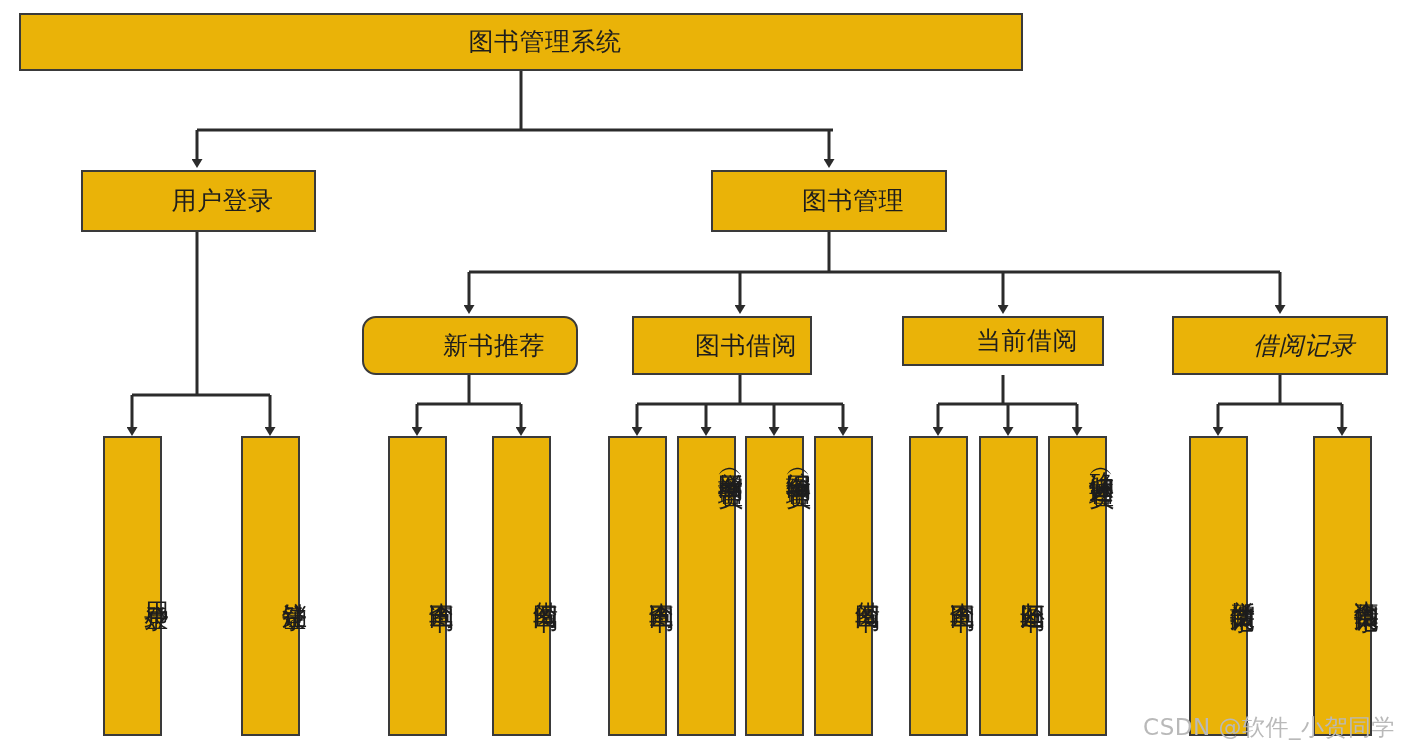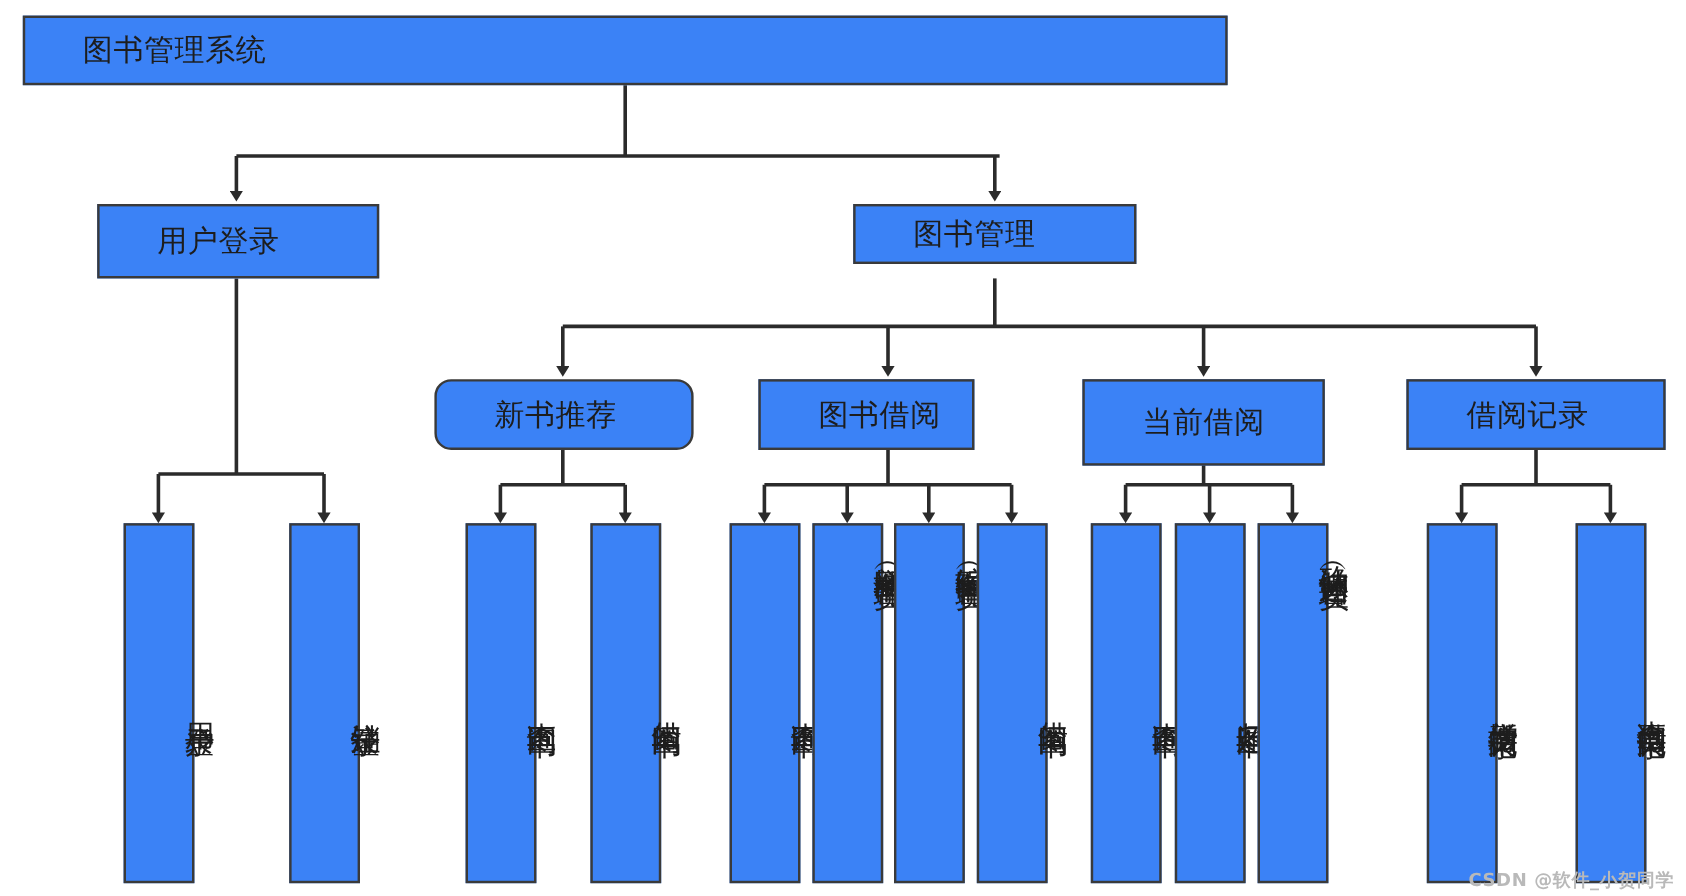--- a/index.html
+++ b/index.html
@@ -22,23 +22,24 @@
     left: 0;
     top: 0;
     width: 1405px;
     height: 747px;
     pointer-events: none;
   }
   .node {
     position: absolute;
     box-sizing: border-box;
     border: 2.5px solid #3a3a3a;
-    background: #3b82f6;
+    background: #eab308;
     display: flex;
     align-items: center;
+    justify-content: center;
     color: #1d1d1d;
     z-index: 2;
     padding-left: 48px;
   }
   .node .lbl {
     display: block;
     text-align: center;
     line-height: 1.18;
     letter-spacing: 0.5px;
   }
@@ -61,26 +62,25 @@
     white-space: nowrap;
   }
   .node.vertical.mid {
     align-items: center;
     padding-top: 0;
   }
   .watermark {
     position: absolute;
     right: 10px;
     bottom: 4px;
-    font-size: 15px;
+    font-size: 23px;
     color: #b9b9b9;
     z-index: 5;
     white-space: nowrap;
     letter-spacing: 0.5px;
-    font-weight: bold;
   }
 </style>
 </head>
 <body>
 
 <div id="canvas">
 
   <svg class="edges" viewBox="0 0 1405 747">
     <defs>
       <marker id="arrow" markerWidth="9" markerHeight="11" refX="1" refY="5.5" orient="auto" markerUnits="userSpaceOnUse">
@@ -131,34 +131,34 @@
     </g>
   </svg>
 
   <div class="node root horizontal" style="left:19px; top:13px; width:1004px; height:58px;">
     <span class="lbl">图书管理系统</span>
   </div>
 
   <div class="node horizontal" style="left:81px; top:170px; width:235px; height:62px;">
     <span class="lbl">用户登录</span>
   </div>
-  <div class="node horizontal" style="left:711px; top:170px; width:236px; height:50px;">
+  <div class="node horizontal" style="left:711px; top:170px; width:236px; height:62px;">
     <span class="lbl">图书管理</span>
   </div>
 
   <div class="node horizontal" style="left:362px; top:316px; width:216px; height:59px;border-radius:14px;">
     <span class="lbl">新书推荐</span>
   </div>
   <div class="node horizontal" style="left:632px; top:316px; width:180px; height:59px;">
     <span class="lbl">图书借阅</span>
   </div>
-  <div class="node horizontal" style="left:902px; top:316px; width:202px; height:72px;">
+  <div class="node horizontal" style="left:902px; top:316px; width:202px; height:50px;">
     <span class="lbl">当前借阅</span>
   </div>
-  <div class="node horizontal" style="left:1172px; top:316px; width:216px; height:59px;">
+  <div class="node horizontal" style="left:1172px; top:316px; width:216px; height:59px;font-style:italic;">
     <span class="lbl">借阅记录</span>
   </div>
 
   <div class="node vertical mid" style="left:103px; top:436px; width:59px; height:300px;">
     <span class="lbl">用户登录</span>
   </div>
   <div class="node vertical mid" style="left:241px; top:436px; width:59px; height:300px;">
     <span class="lbl">注销登录</span>
   </div>
 

